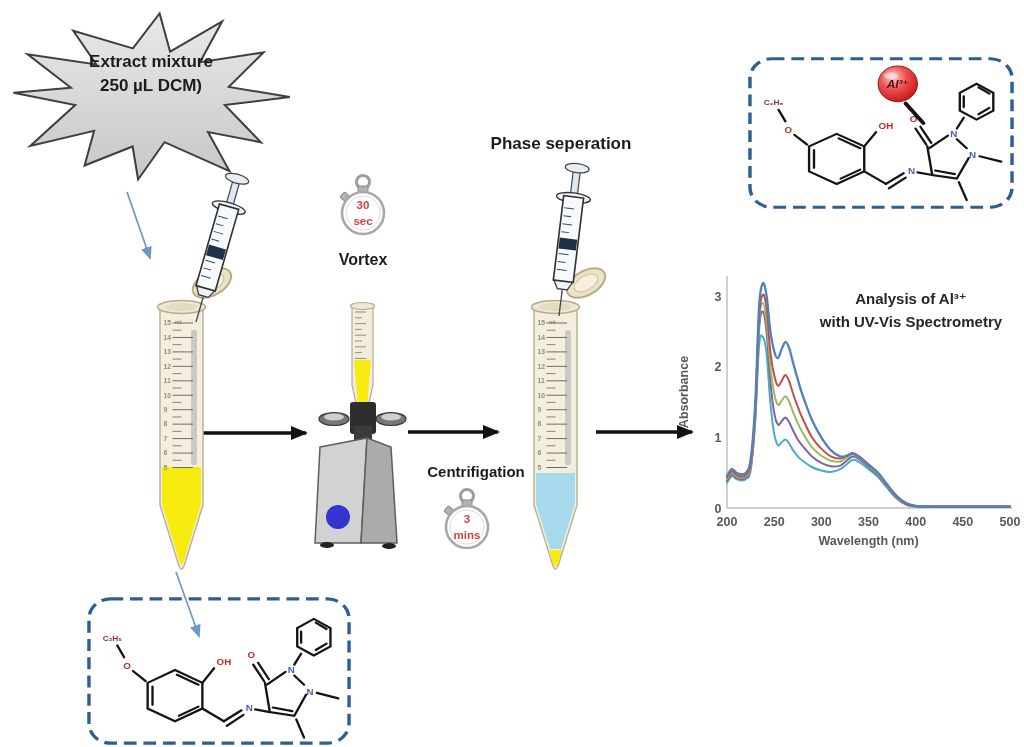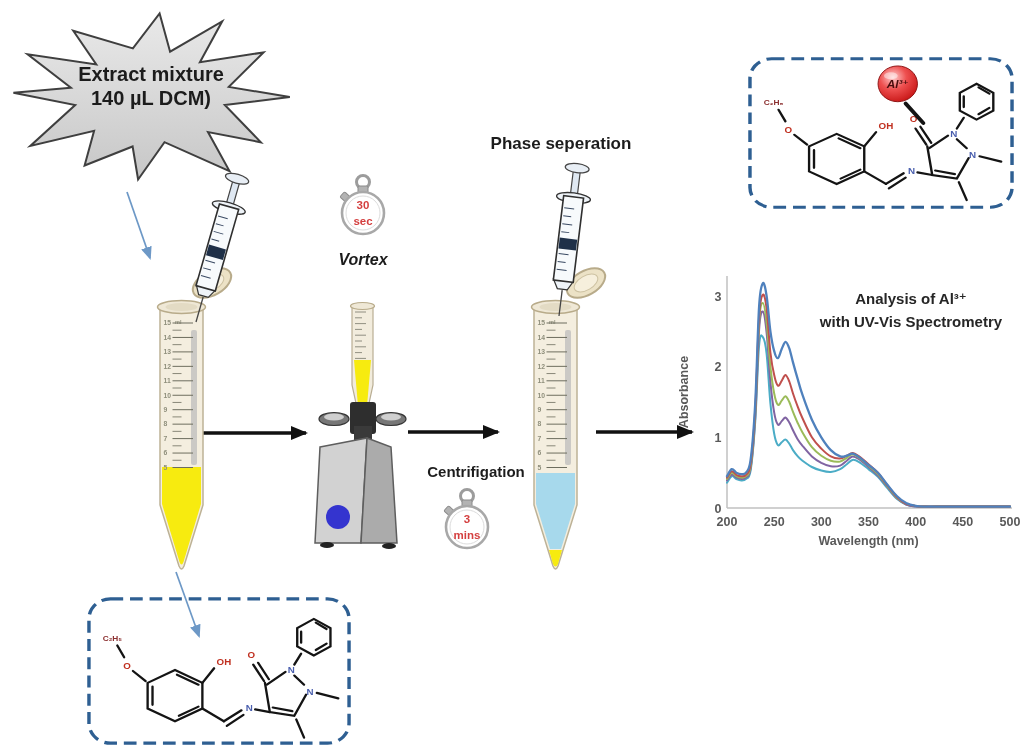--- a/index.html
+++ b/index.html
@@ -1,22 +1,22 @@
 <!DOCTYPE html>
 <html style="--accent-box: #2e5f92; --arrow-black: #111111; --arrow-blue: #6d98c6; --liquid-yellow: #f7eb0f; --liquid-blue: #a7d9ec; --timer-red: #d43f3f; --machine-blue: #3434cf; --al-sphere-red: #dd1111;"><head>
 <meta charset="utf-8">
 <style>
   html,body{margin:0;padding:0;background:#fff;}
   #scene{position:relative;width:1024px;height:747px;background:#fff;overflow:hidden;
          font-family:"Liberation Sans","DejaVu Sans",sans-serif;}
   .abs{position:absolute;}
   .lbl{font-weight:bold;color:#1c1c1c;text-align:center;}
-  .starburst-text{left:52px;top:62px;width:198px;font-size:20px;line-height:24px;}
+  .starburst-text{left:52px;top:50px;width:198px;font-size:17px;line-height:24px;}
   .solutions-text{left:0px;top:514px;width:168px;font-size:12.5px;line-height:19px;}
-  .vortex-label{left:312px;top:251px;width:102px;font-size:16px;font-style:italic;}
+  .vortex-label{left:312px;top:251px;width:102px;font-size:16px;}
   .centrif-label{left:408px;top:455px;width:136px;font-size:15px;margin-top:8px;}
   .phase-label{left:488px;top:134px;width:146px;font-size:17px;}
   .dash-box{position:absolute;}
   .dash-box svg{display:block;width:100%;height:100%;}
   svg text{font-family:"Liberation Sans","DejaVu Sans",sans-serif;}
   .timer-text{font-size:11.5px;font-weight:bold;fill:var(--timer-red);text-anchor:middle;}
   .grad-num{font-size:6.8px;font-weight:bold;fill:#8f8f7c;}
   .grad-unit{font-size:5.5px;font-weight:bold;fill:#8f8f7c;}
   .atom-o{fill:#c03020;font-size:10px;font-weight:bold;text-anchor:middle;}
   .atom-n{fill:#4a5fae;font-size:10px;font-weight:bold;text-anchor:middle;}
@@ -201,21 +201,21 @@
     <use href="#stopwatch" transform="translate(363,213)"></use>
     <use href="#stopwatch" transform="translate(467,527)"></use>
     <text class="timer-text" x="363" y="209">30</text>
     <text class="timer-text" x="363" y="225">sec</text>
     <text class="timer-text" x="467" y="523">3</text>
     <text class="timer-text" x="467" y="539">mins</text>
   </svg>
 
   <div class="abs lbl starburst-text">
     <div>Extract mixture</div>
-    <div>140 µL DCM)</div>
+    <div>250 µL DCM)</div>
   </div>
   <div class="abs lbl vortex-label">Vortex</div>
   <div class="abs lbl centrif-label">Centrifigation</div>
   <div class="abs lbl phase-label">Phase seperation</div>
 
   <svg width="0" height="0" style="position:absolute" aria-hidden="true">
     <defs>
       <radialGradient id="alGrad" cx="38%" cy="32%" r="75%">
         <stop offset="0" stop-color="#ffd0d0"></stop>
           <stop offset="0.45" stop-color="#ee5050"></stop>

